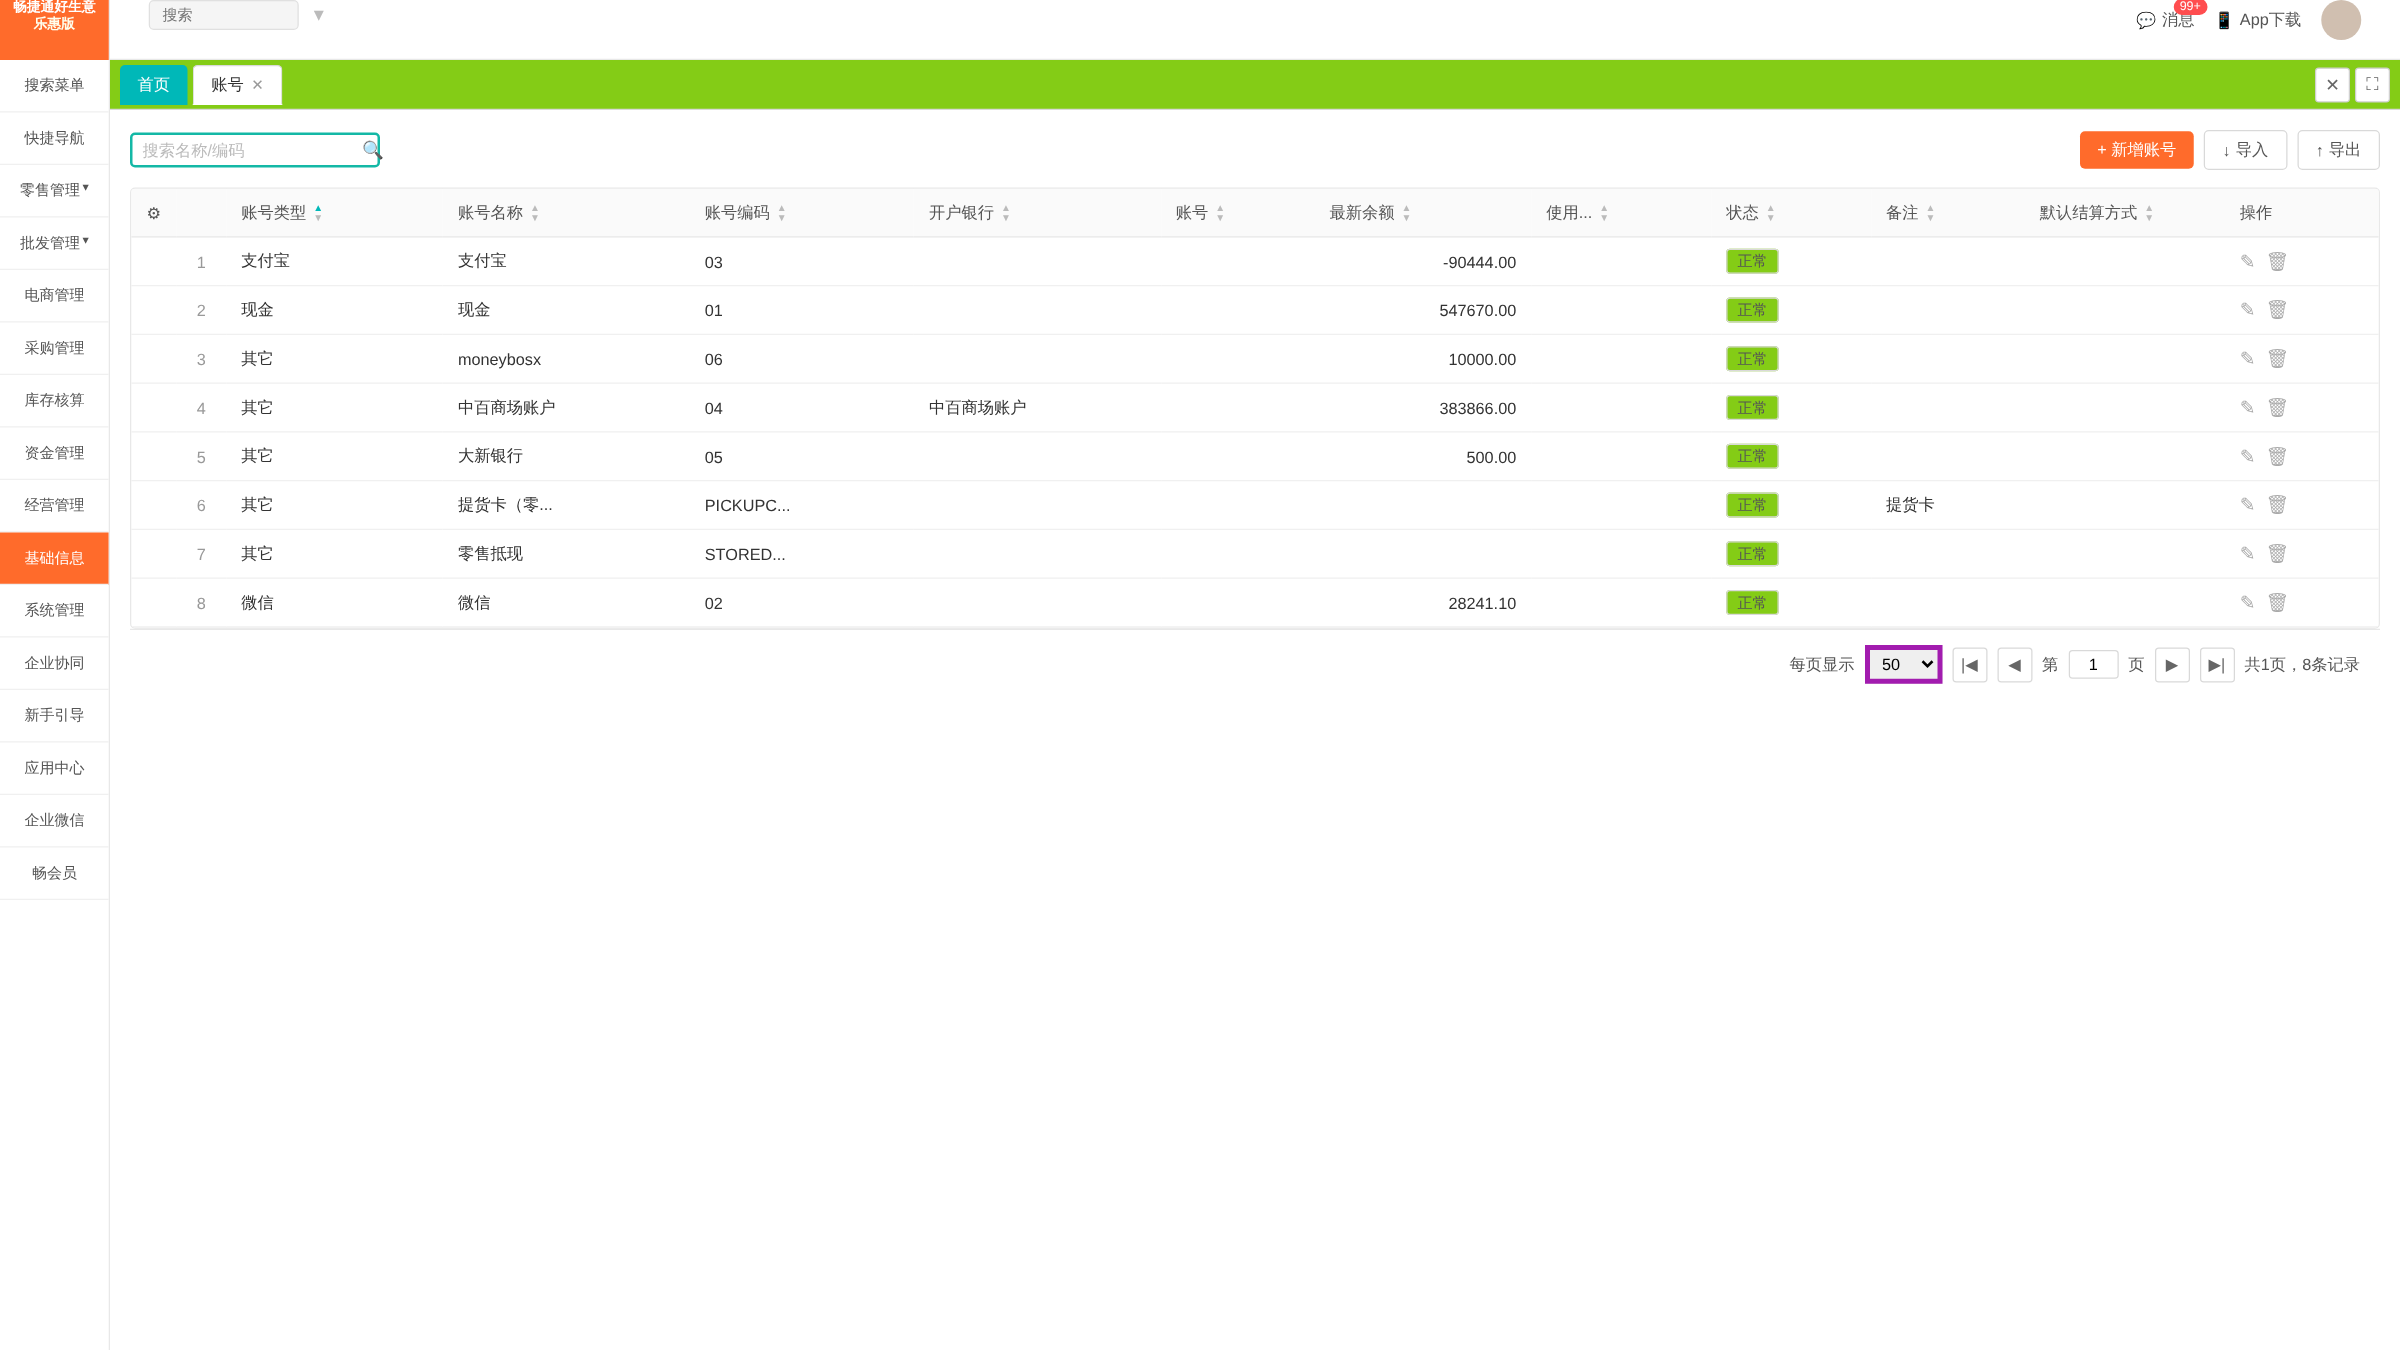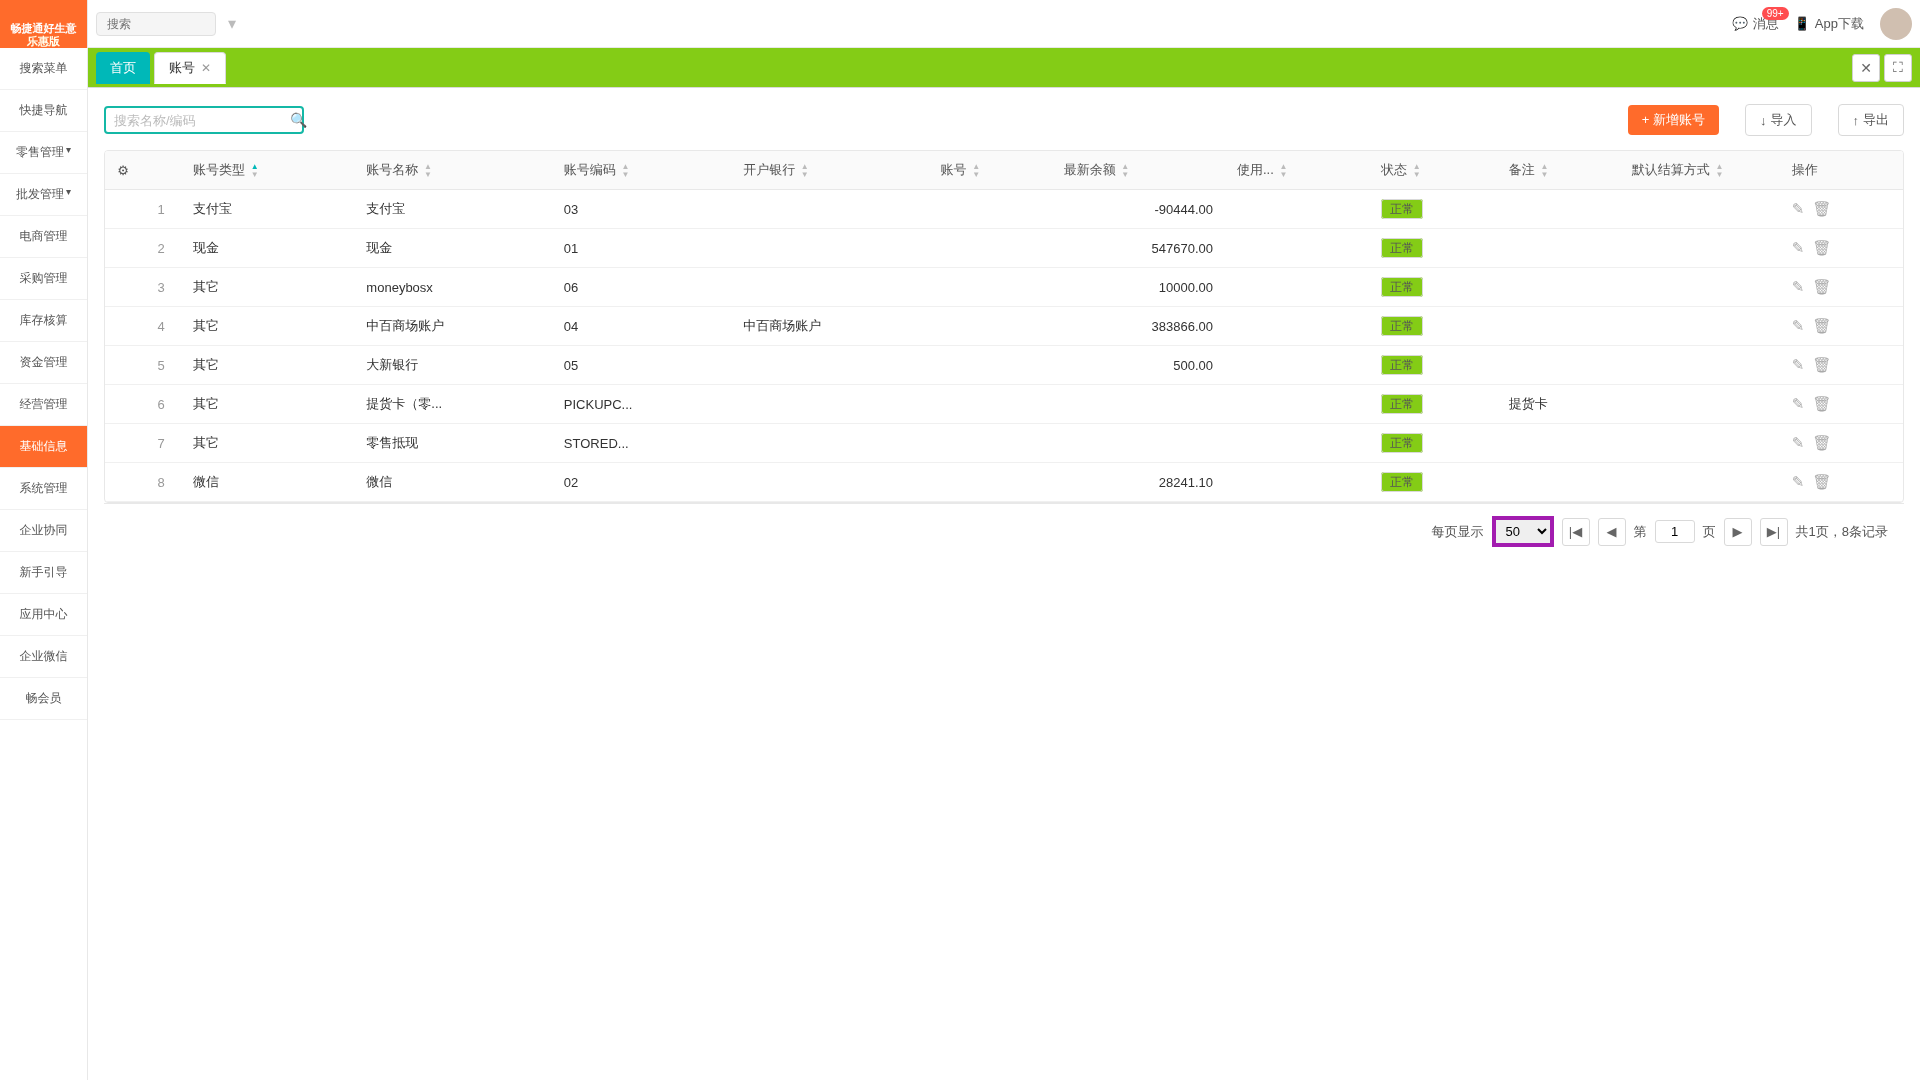--- a/index.html
+++ b/index.html
@@ -12,21 +12,21 @@
       border-right: 1px solid #e8e8e8;
       display: flex;
       flex-direction: column;
       height: 100%;
       flex-shrink: 0;
     }
     .sidebar-logo {
       background: #ff6b2b;
       height: 48px;
       display: flex;
-      align-items: flex-end;
+      align-items: flex-start;
       justify-content: center;
       color: white;
       font-size: 12px;
       font-weight: bold;
     }
     .sidebar-logo-text { text-align: center; line-height: 1.2; }
     .sidebar-nav { flex: 1; overflow-y: auto; }
     .sidebar-item {
       padding: 12px 8px;
       text-align: center;
@@ -40,23 +40,23 @@
 
     
     .main { flex: 1; display: flex; flex-direction: column; height: 100%; overflow: hidden; }
 
     
     .topbar {
       height: 48px;
       background: #fff;
       border-bottom: 1px solid #e8e8e8;
       display: flex;
-      align-items: center;
+      align-items: flex-start;
       justify-content: space-between;
-      padding: 0 8px;
+      padding: 0 31px;
       flex-shrink: 0;
     }
     .topbar-left { display: flex; align-items: center; gap: 12px; }
     .topbar-search {
       background: #f5f5f5;
       border: 1px solid #e0e0e0;
       border-radius: 4px;
       padding: 4px 10px;
       font-size: 12px;
       color: #999;
@@ -123,21 +123,21 @@
 
     
     .content { flex: 1; padding: 16px; overflow: auto; background: white; }
 
     
     .toolbar { display: flex; align-items: center; justify-content: space-between; margin-bottom: 14px; }
     .search-box { display: flex; align-items: center; border: 2px solid #14b8a6; border-radius: 4px; padding: 4px 8px; width: 200px; background: white; }
     .search-input { border: none; outline: none; font-size: 13px; color: #333; flex: 1; }
     .search-input::placeholder { color: #bbb; }
     .search-icon { color: #bbb; font-size: 14px; cursor: pointer; }
-    .toolbar-right { display: flex; align-items: center; gap: 26px; }
+    .toolbar-right { display: flex; align-items: center; gap: 8px; }
     .btn-primary { background: #ff6b2b; color: white; border: none; border-radius: 4px; padding: 6px 14px; font-size: 13px; cursor: pointer; display: flex; align-items: center; gap: 4px; }
     .btn-default { background: white; color: #555; border: 1px solid #d9d9d9; border-radius: 4px; padding: 6px 14px; font-size: 13px; cursor: pointer; display: flex; align-items: center; gap: 4px; }
 
     
     .table-wrap { border: 1px solid #e8e8e8; border-radius: 4px; overflow: hidden; }
     table { width: 100%; border-collapse: collapse; }
     thead tr { background: #fafafa; }
     thead th {
       padding: 10px 12px;
       text-align: left;

